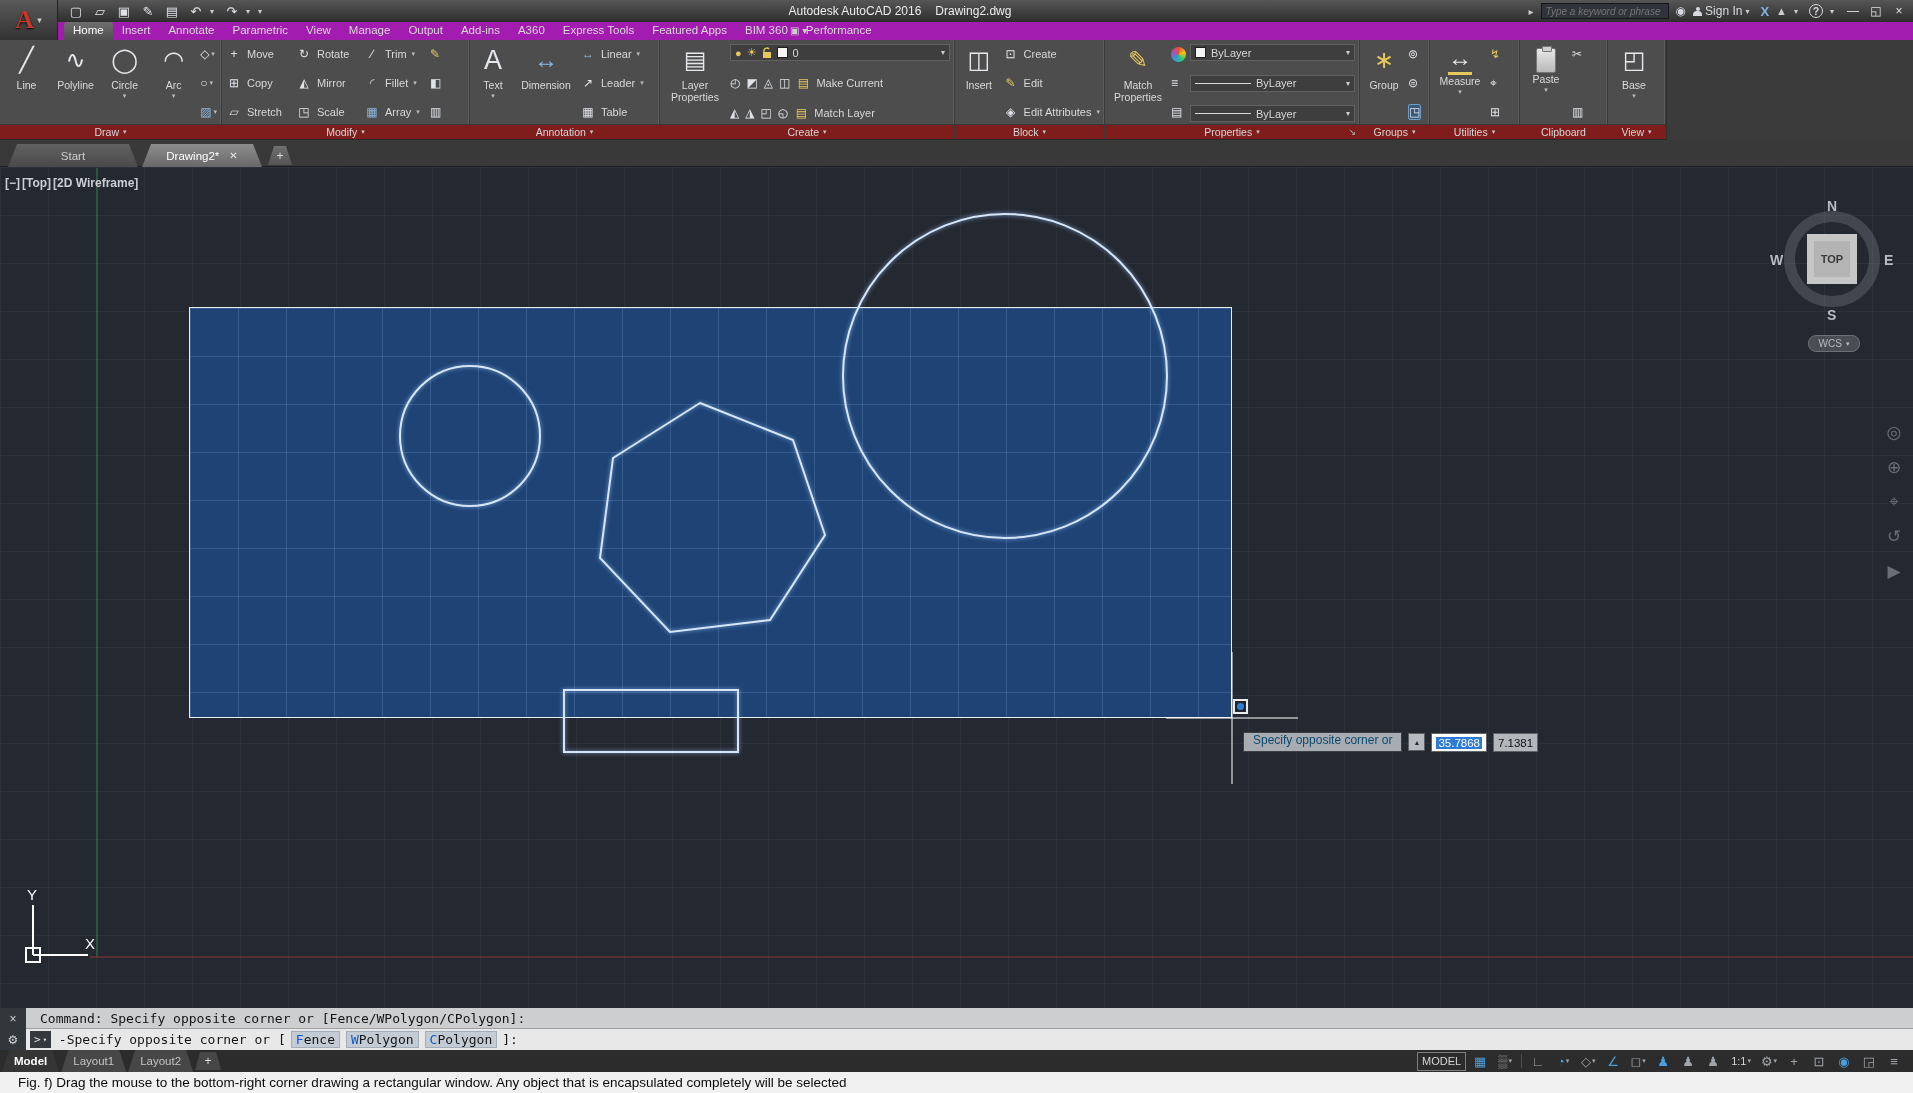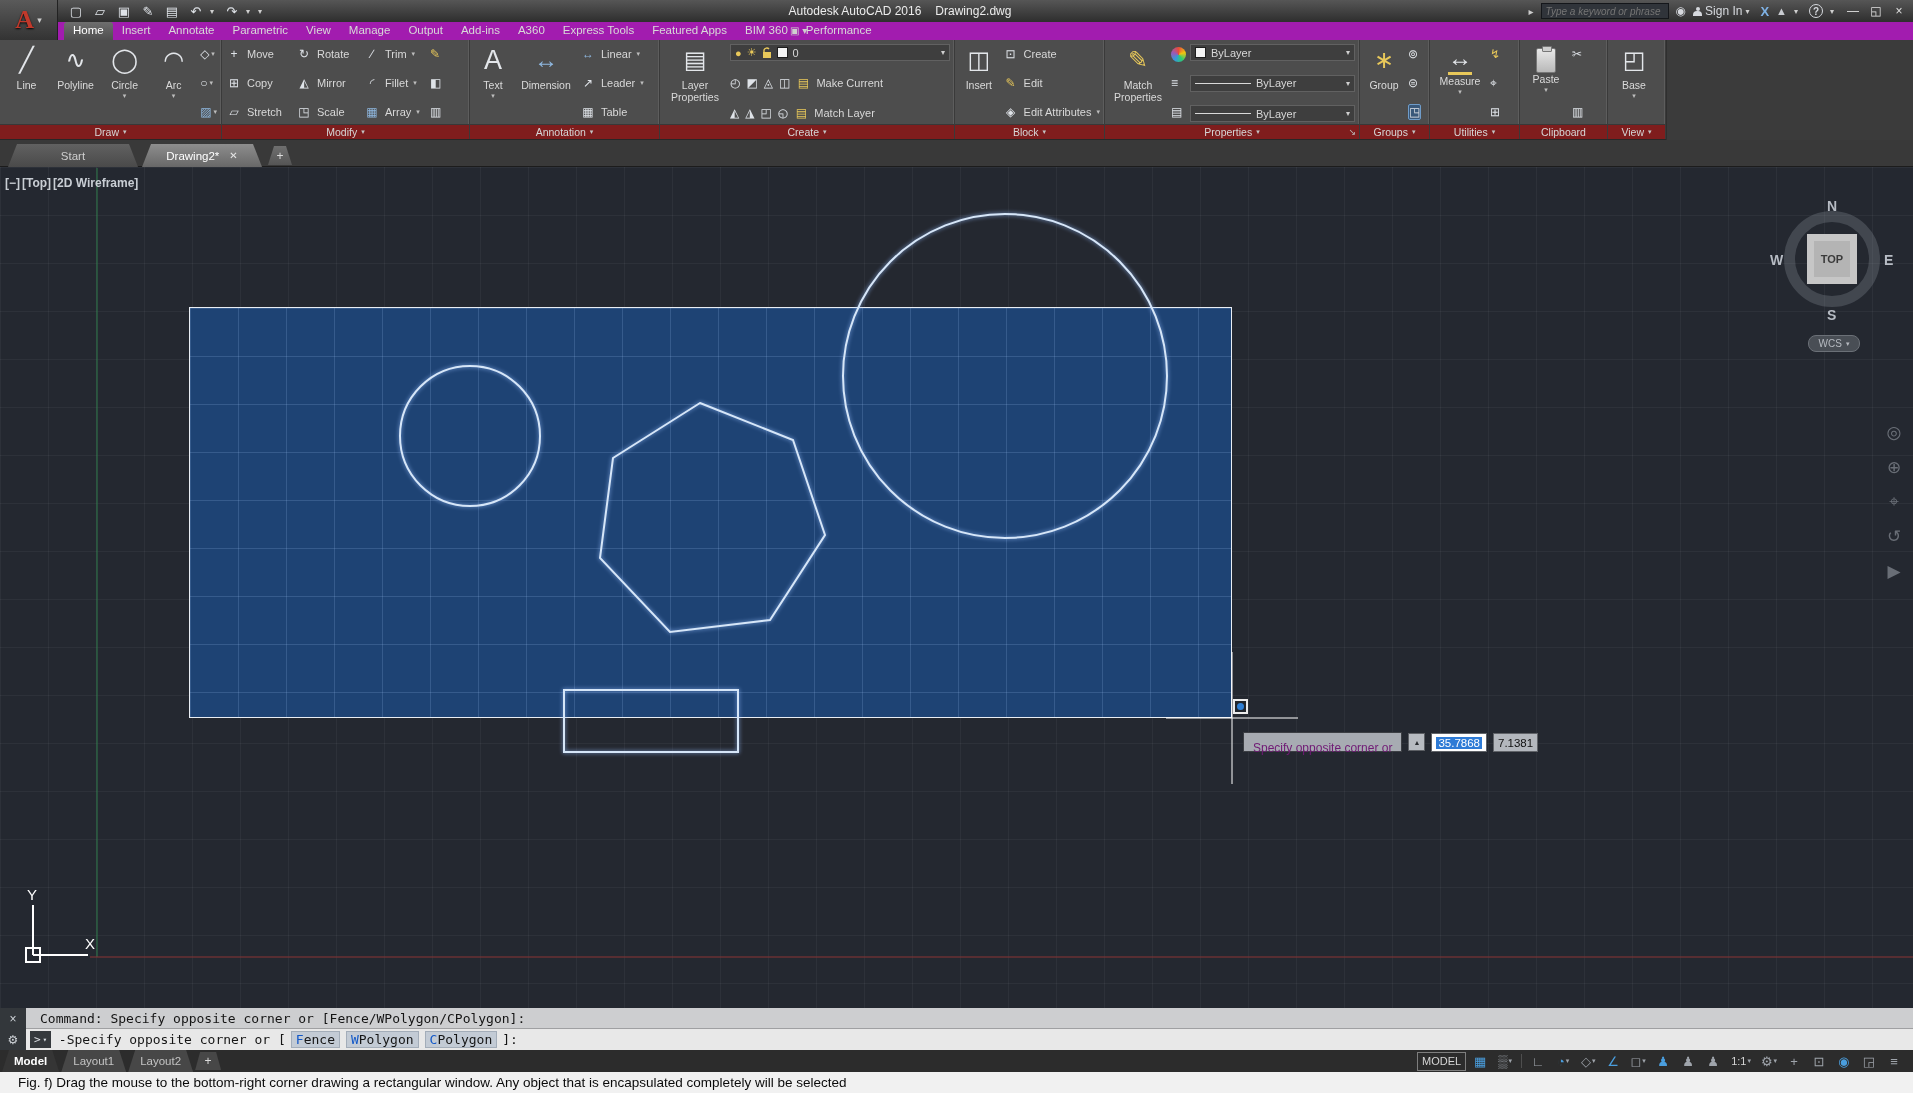--- a/index.html
+++ b/index.html
@@ -107,22 +107,22 @@
     background-image:linear-gradient(rgba(150,185,235,0.2) 1px, transparent 1px),
       linear-gradient(90deg, rgba(150,185,235,0.2) 1px, transparent 1px);
     background-size:48px 48px; border:1.5px solid #e9eef4; }
   #shapes { position:absolute; left:0; top:0; width:1913px; height:841px; pointer-events:none; }
   #vplabel { position:absolute; left:5px; top:9px; font-size:12px; font-weight:bold; color:#c9ced4;
     display:flex; gap:2px; }
   #pickbadge { position:absolute; left:1233px; top:532px; width:15px; height:15px;
     border:2px solid #ececec; background:#21262d; display:flex; align-items:center; justify-content:center; }
   #pickbadge::after { content:""; width:7px; height:7px; border-radius:50%; background:#2f7fd4; }
   #dyninput { position:absolute; left:1243px; top:565px; display:flex; align-items:flex-start; gap:6px; }
-  #dyn-label { background:#a7abb2; border:1px solid #3c3f44; color:#701a75; font-size:12px;
-    padding:8px 9px; height:20px; white-space:nowrap; }
+  #dyn-label { background:#a7abb2; border:1px solid #3c3f44; color:#0c4a6e; font-size:12px;
+    padding:0 9px; height:20px; white-space:nowrap; }
   #dyn-spin { width:17px; height:18px; background:#b7bbc1; border:1px solid #5c5f64; color:#2a2d31;
     font-size:7px; display:flex; align-items:center; justify-content:center; margin-top:1px; }
   .dynfield { height:19px; font-size:11.5px; display:flex; align-items:center; padding:0 4px;
     border:1px solid #606368; margin-top:1px; font-family:"Liberation Sans",sans-serif; }
   #dyn-f1 { background:#fff; }
   #dyn-f1 span { background:#2e7bd6; color:#fff; padding:0 2px; }
   #dyn-f2 { background:#b3b7bd; color:#101010; }
 
   
   #viewcube { position:absolute; left:1770px; top:28px; width:140px; height:160px; }

